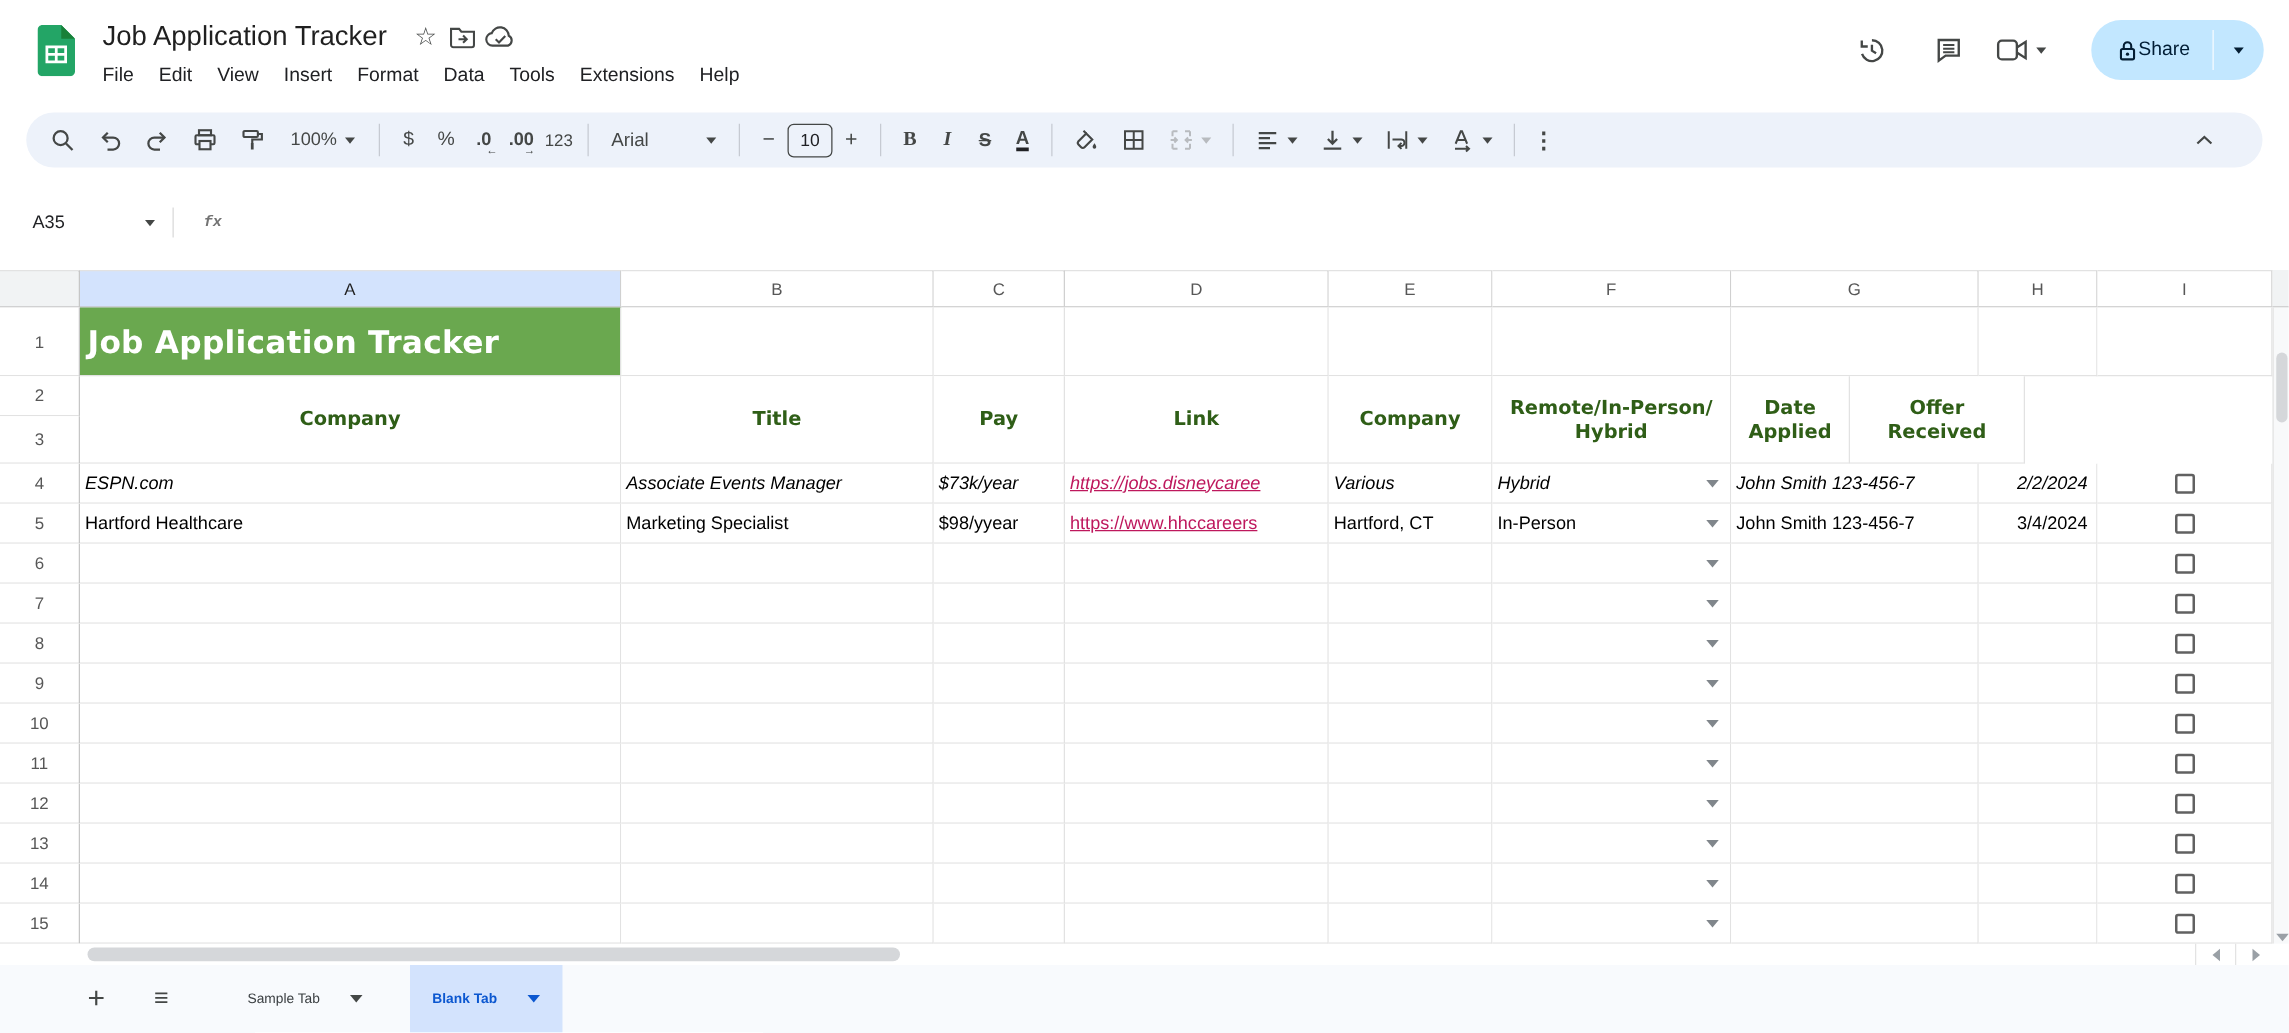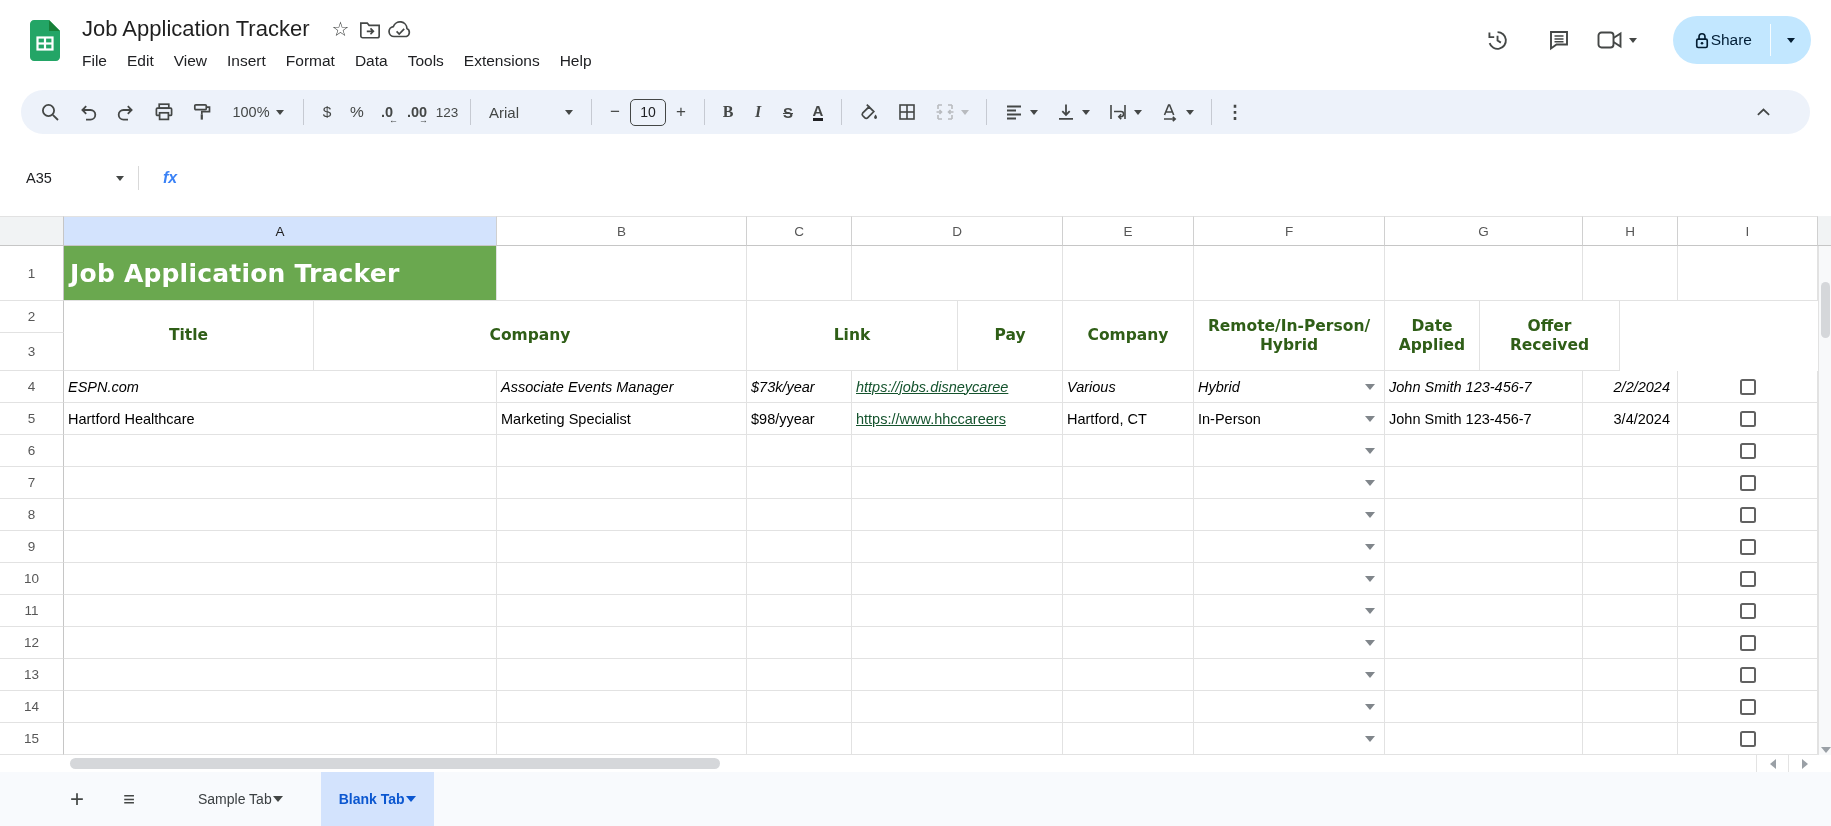--- a/index.html
+++ b/index.html
@@ -50,22 +50,22 @@
   .ucolor { font-weight:600; font-size:15px; border-bottom:3px solid #202124; line-height:1.05; }
   .toolbar-collapse { margin-left:auto; margin-right:18px; }
 
   
   .formulabar { position:absolute; left:0; top:140px; width:1831px; height:76px; background:#fff;
                 display:flex; align-items:center; padding-left:14px; }
   .namebox { width:118px; display:flex; align-items:center; justify-content:space-between;
              padding:6px 8px 6px 12px; cursor:pointer; }
   .namebox-text { font-size:14.5px; color:#202124; }
   .fbar-div { width:1px; height:24px; background:#d9d9d9; margin:0 14px 0 6px; }
-  .fx { font-family:Liberation Sans, sans-serif; font-style:italic; font-weight:700;
-        font-size:16px; color:#3b82f6; margin-left:10px; }
+  .fx { font-family:Liberation Mono, monospace; font-style:italic; font-weight:700;
+        font-size:12px; color:#737373; margin-left:10px; }
 
   
   .grid { position:absolute; left:0; top:216px; width:1831px; height:539px; }
   .colheaders { display:flex; height:30px; }
   .corner { width:64px; height:30px; background:#f1f3f4; border-right:1px solid #c6c6c6;
             border-bottom:1px solid #c6c6c6; border-top:1px solid #e2e2e2; }
   .colhdr { height:30px; background:#fff; border-right:1px solid #d0d0d0; border-bottom:1px solid #c6c6c6;
             border-top:1px solid #e2e2e2; display:flex; align-items:center; justify-content:center;
             font-size:13.5px; color:#575757; cursor:pointer; }
   .colhdr.selected { background:#d3e3fd; color:#1f1f1f; }
@@ -83,21 +83,21 @@
           display:flex; align-items:center; padding:0 4px; font-size:14.5px; color:#000;
           white-space:nowrap; overflow:hidden; cursor:cell; }
   .banner-cell { background:#6aa84f; color:#fff; font-family:"DejaVu Sans", sans-serif;
                  font-weight:700; font-size:25px; padding-left:6px; letter-spacing:.2px; }
   .hc { justify-content:center; text-align:center; font-family:"DejaVu Sans", sans-serif;
         font-weight:700; font-size:15.5px; color:#2f5e17; line-height:1.18; white-space:normal; }
   .hc .sub { font-weight:400; font-size:13px; margin-top:1px; }
   .wrap-rem { display:inline-block; max-width:168px; word-break:break-all; }
   .wrap-70 { display:inline-block; max-width:72px; }
   .wrap-95 { display:inline-block; max-width:95px; }
-  .link { color:#14532d; text-decoration:underline; cursor:pointer; }
+  .link { color:#be185d; text-decoration:underline; cursor:pointer; }
   .cell.right { justify-content:flex-end; padding-right:7px; }
   .cell.center { justify-content:center; }
   .cell.between { justify-content:space-between; padding-right:9px; }
   .cell.fend { justify-content:flex-end; padding-right:9px; }
   .dd-tri { width:0; height:0; border-left:5px solid transparent; border-right:5px solid transparent;
             border-top:6px solid #80868b; cursor:pointer; }
   .cb { width:16px; height:16px; border:2px solid #616161; border-radius:2.5px; background:#fff; cursor:pointer; }
   .vscroll { width:13px; background:#f8f9fa; border-left:1px solid #e2e2e2; position:relative; }
   .vthumb { position:absolute; left:2px; top:36px; width:9px; height:56px; border-radius:5px; background:#d5d7da; cursor:grab; }
   .vdown { position:absolute; left:0; bottom:2px; width:13px; display:flex; justify-content:center; cursor:pointer; }
@@ -115,22 +115,22 @@
   .tri-right { width:0; height:0; border-top:5px solid transparent; border-bottom:5px solid transparent;
                border-left:6px solid #9aa0a6; }
 
   
   .tabbar { position:absolute; left:0; top:772px; width:1831px; height:54px; background:#f8fafd;
             display:flex; align-items:center; }
   .tb-icon { width:38px; height:38px; display:flex; align-items:center; justify-content:center;
              font-size:22px; color:#444746; cursor:pointer; border-radius:50%; }
   .add-sheet { margin-left:58px; font-size:24px; }
   .all-sheets { margin-left:14px; font-size:20px; }
-  .sheet-tab { display:flex; align-items:center; gap:1px; padding:0 18px; height:54px;
-               font-size:14px; color:#3c4043; cursor:pointer; }
+  .sheet-tab { display:flex; align-items:center; gap:24px; padding:0 18px; height:54px;
+               font-size:11px; color:#3c4043; cursor:pointer; }
   .sheet-tab.inactive { margin-left:32px; }
   .sheet-tab.active { margin-left:20px; background:#d3e3fd; color:#0b57d0; font-weight:700; }
   .sheet-tab .dd2 { width:0; height:0; border-left:5px solid transparent; border-right:5px solid transparent;
                     border-top:6px solid #444746; }
   .sheet-tab.active .dd2 { border-top-color:#0b57d0; }
 
   svg { display:block; }
 </style>
 </head>
 <body>
@@ -411,24 +411,24 @@
           <div class="cell cC"></div>
           <div class="cell cD"></div>
           <div class="cell cE"></div>
           <div class="cell cF"></div>
           <div class="cell cG"></div>
           <div class="cell cH"></div>
           <div class="cell cI"></div>
         </div>
 
         <div class="row" style="height:70px;">
+          <div class="cell cA hc">Company</div>
           <div class="cell cB hc">Title</div>
-          <div class="cell cA hc">Company</div>
+          <div class="cell cC hc">Pay</div>
           <div class="cell cD hc">Link</div>
-          <div class="cell cC hc">Pay</div>
           <div class="cell cE hc">Company</div>
           <div class="cell cF hc">
               <span class="wrap-rem">Remote/In-Person/Hybrid</span>
             </div>
           <div class="cell cH hc">
               <span class="wrap-70">Date Applied</span>
             </div>
           <div class="cell cI hc">
               <span class="wrap-95">Offer Received</span>
             </div>

